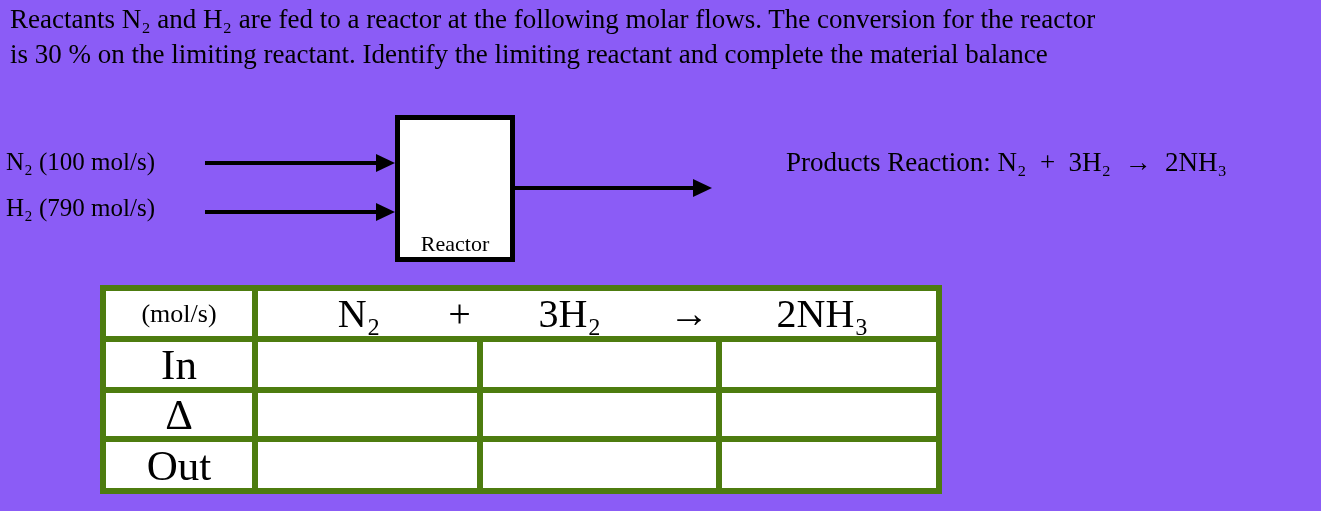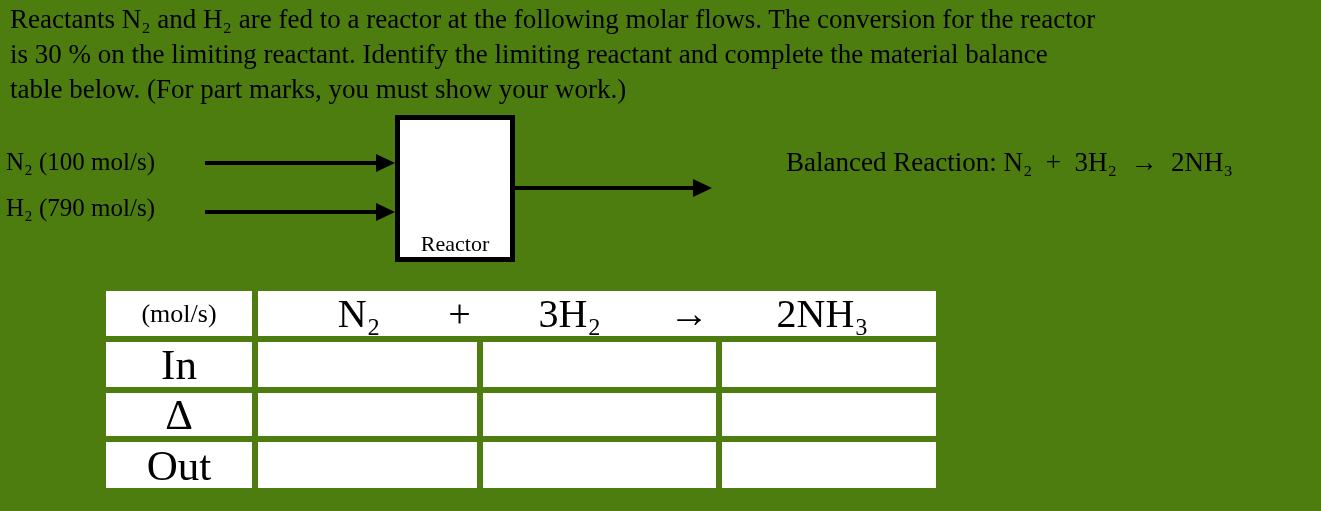--- a/index.html
+++ b/index.html
@@ -1,20 +1,20 @@
 <!DOCTYPE html>
 <html><head>
 <meta charset="utf-8">
 <style>
   html, body { margin: 0; padding: 0; background: #ffffff; }
   .page {
     position: relative;
     width: 1321px;
     height: 511px;
-    background: #4d7c0f;
+    background: #8b5cf6;
     color: #000000;
     font-family: "Liberation Serif", "DejaVu Serif", serif;
     overflow: hidden;
   }
 
   
   .intro { position: absolute; left: 10px; top: 2px; }
   .intro .line {
     white-space: pre;
     font-size: 27px;
@@ -118,21 +118,20 @@
   td.blank-cell { }
 </style>
 </head>
 <body>
 
 <div class="page">
 
   <div class="intro">
     <div class="line">Reactants N₂ and H₂ are fed to a reactor at the following molar flows. The conversion for the reactor</div>
     <div class="line">is 30 % on the limiting reactant. Identify the limiting reactant and complete the material balance</div>
-    <div class="line">table below. (For part marks, you must show your work.)</div>
   </div>
 
   <div class="feed-label f1">N₂ (100 mol/s)</div>
   <div class="feed-label f2">H₂ (790 mol/s)</div>
 
   <div class="h-arrow arrow-feed1">
     <div class="shaft"></div>
     <div class="head"></div>
   </div>
   <div class="h-arrow arrow-feed2">
@@ -142,21 +141,21 @@
 
   <div class="reactor-box">
     <span>Reactor</span>
   </div>
 
   <div class="h-arrow arrow-out">
     <div class="shaft"></div>
     <div class="head"></div>
   </div>
 
-  <div class="balanced-reaction">Balanced Reaction: N₂  +  3H₂  →  2NH₃</div>
+  <div class="balanced-reaction">Products Reaction: N₂  +  3H₂  →  2NH₃</div>
 
   <div class="mb-table-wrap">
     <table class="mb">
       <colgroup>
         <col class="col-label">
           <col class="col-n2">
           <col class="col-h2">
           <col class="col-nh3">
       </colgroup>
       <tbody>

